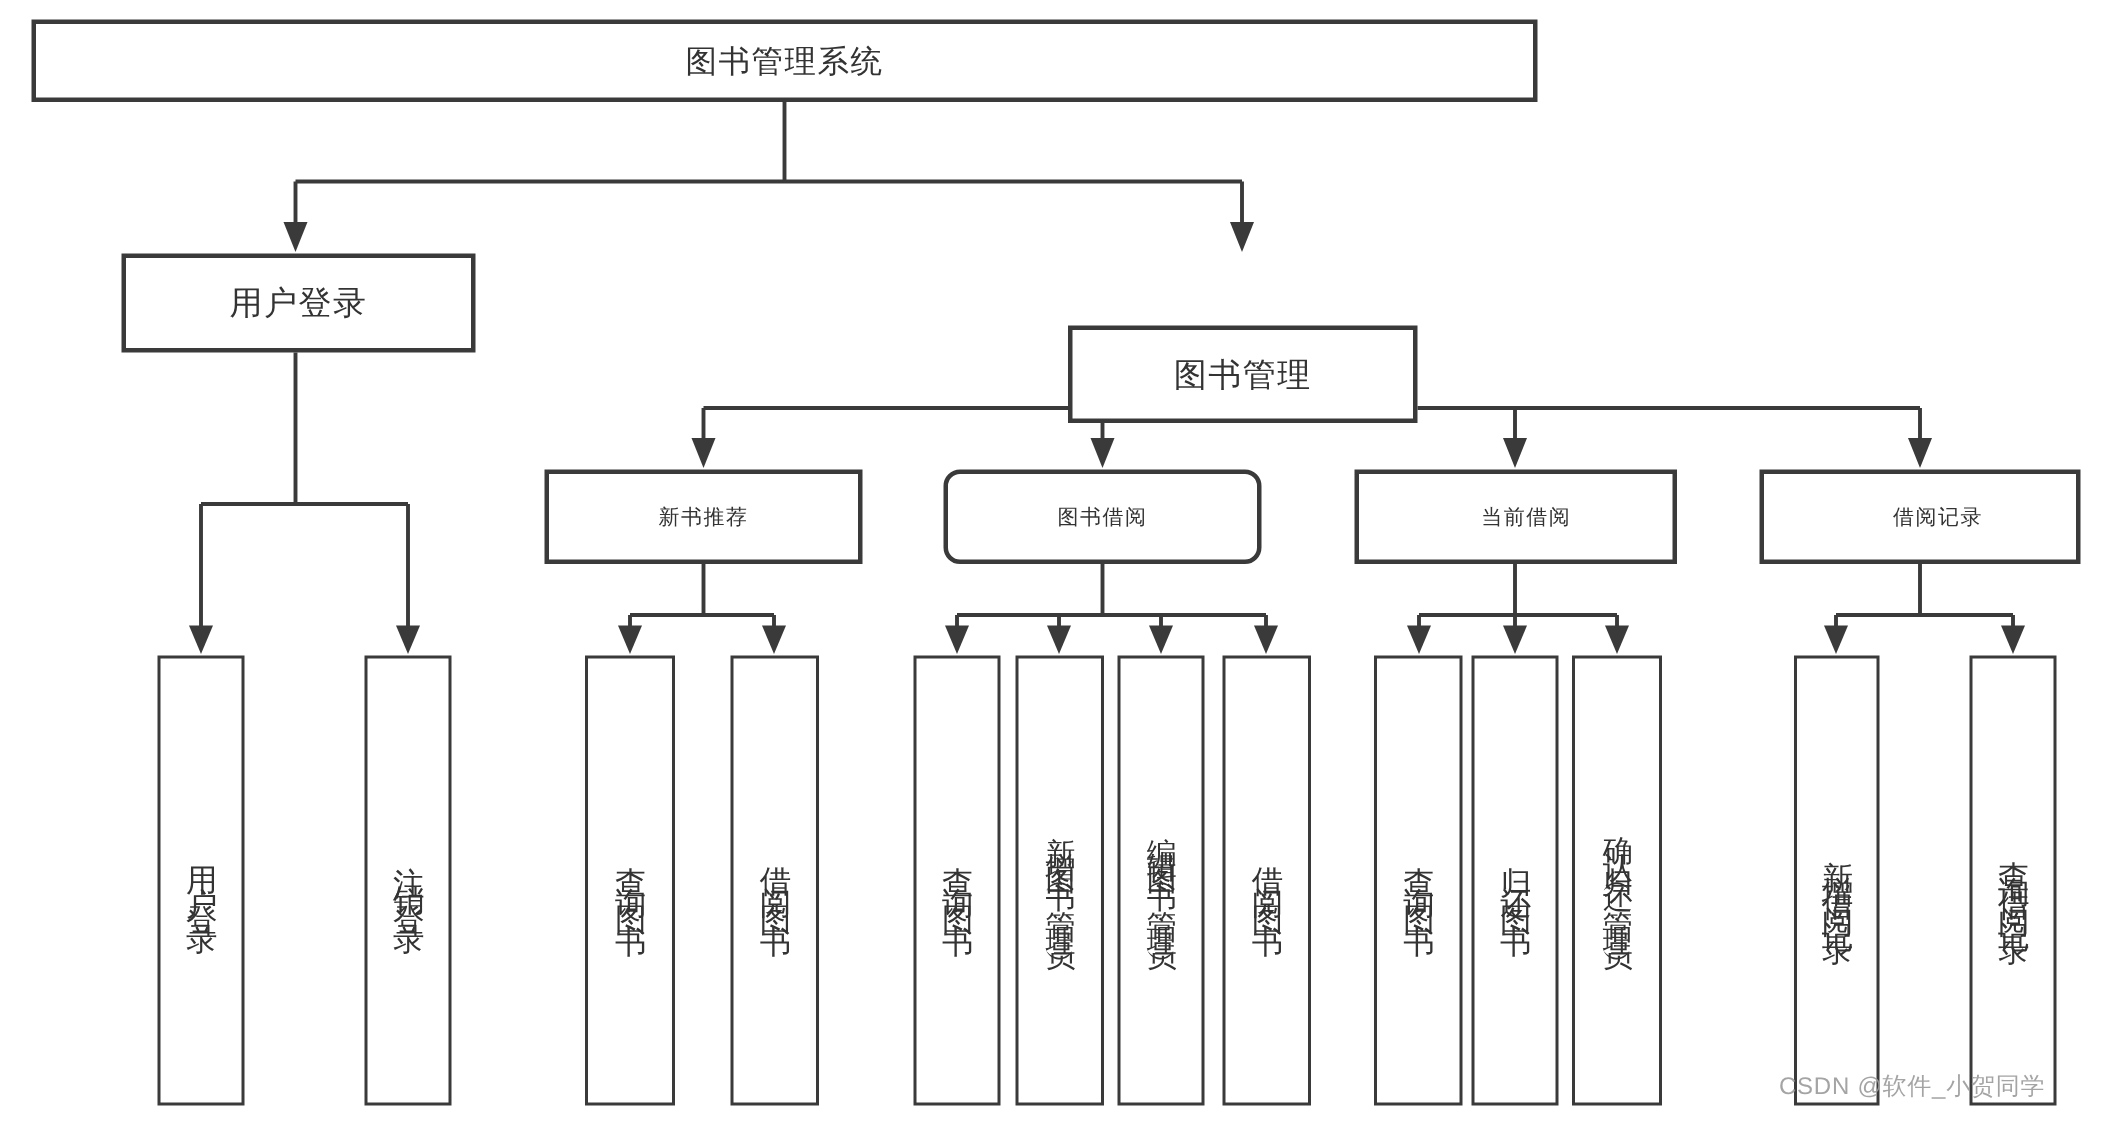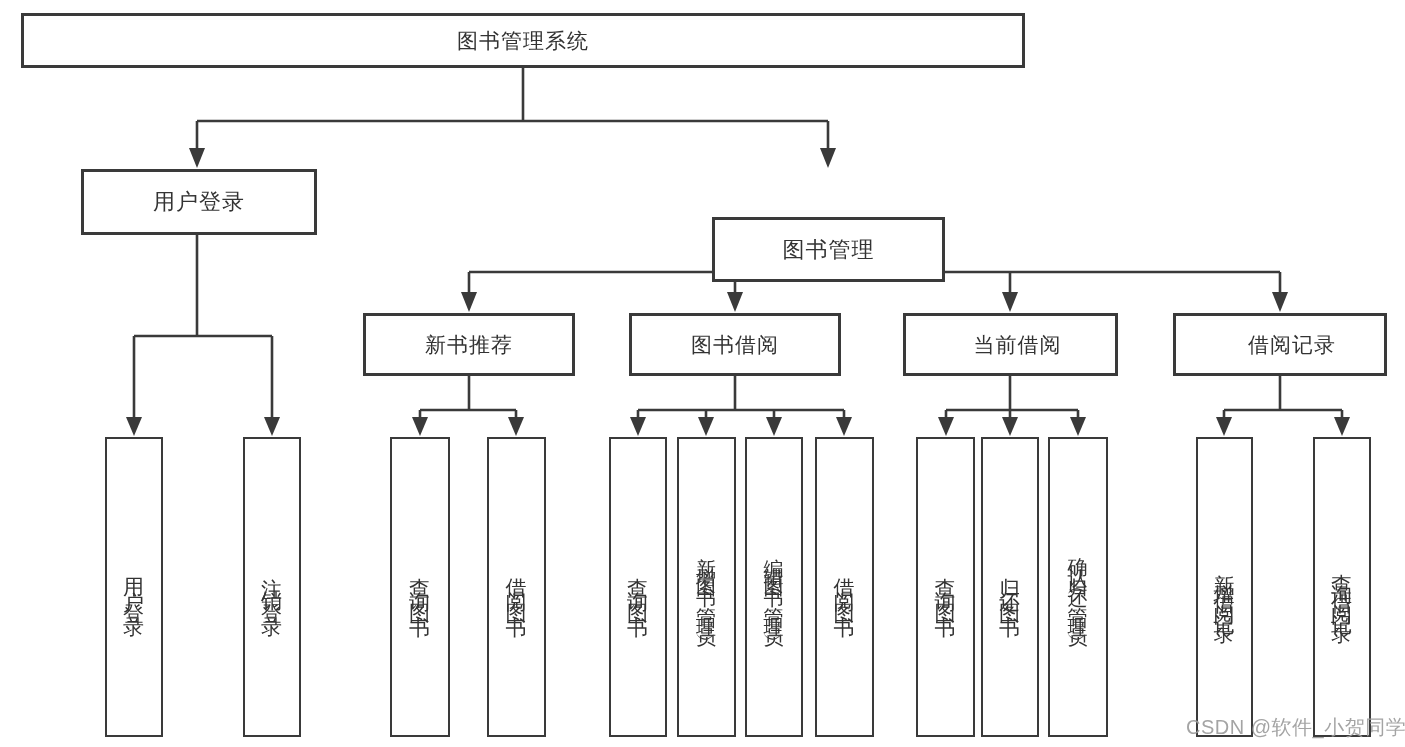--- a/index.html
+++ b/index.html
@@ -29,37 +29,37 @@
     color:var(--text);
   }
   .box.leaf{border-width:2.5px;}
   .h-label{
     text-align:center;
     white-space:nowrap;
     color:var(--text);
   }
   .root .h-label{font-size:21px;letter-spacing:1px;}
   .lvl2 .h-label{font-size:22px;letter-spacing:1px;}
-  .lvl3 .h-label{font-size:21px;letter-spacing:1px;}
+  .lvl3 .h-label{font-size:14px;letter-spacing:1px;}
   .v-label{
     writing-mode:vertical-rl;
     text-orientation:mixed;
     font-size:21px;
     color:var(--text);
     line-height:1;
   }
   .v-label.len4{letter-spacing:13px;}
   .v-label.len6{letter-spacing:10px;}
   .v-label.len9{letter-spacing:10px;font-size:20px;}
   .watermark{
     position:absolute;
     left:1186px;
     top:714px;
     z-index:5;
-    font-size:20px;
+    font-size:16px;
     color:var(--wm);
     opacity:.9;
     white-space:nowrap;
     letter-spacing:0.5px;
   }
 </style>
 </head>
 <body>
 
 <div class="stage">
@@ -144,21 +144,21 @@
   <div class="box lvl2" style="left:81px;top:169px;width:236px;height:66px;">
     <span class="h-label">用户登录</span>
   </div>
   <div class="box lvl2" style="left:712px;top:169px;width:233px;height:65px;margin-top:48px;">
     <span class="h-label">图书管理</span>
   </div>
 
   <div class="box lvl3" style="left:363px;top:313px;width:212px;height:63px;">
     <span class="h-label">新书推荐</span>
   </div>
-  <div class="box lvl3" style="left:629px;top:313px;width:212px;height:63px;">
+  <div class="box lvl3" style="left:629px;top:313px;width:212px;height:63px;border-radius:11px;">
     <span class="h-label">图书借阅</span>
   </div>
   <div class="box lvl3" style="left:903px;top:313px;width:215px;height:63px;padding-left:14px;">
     <span class="h-label">当前借阅</span>
   </div>
   <div class="box lvl3" style="left:1173px;top:313px;width:214px;height:63px;padding-left:24px;">
     <span class="h-label">借阅记录</span>
   </div>
 
   <div class="box leaf" style="left:105px;top:437px;width:58px;height:300px;">

